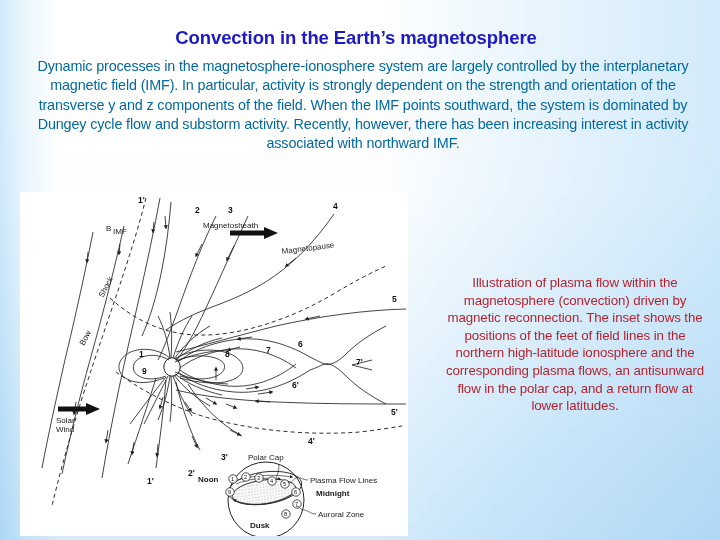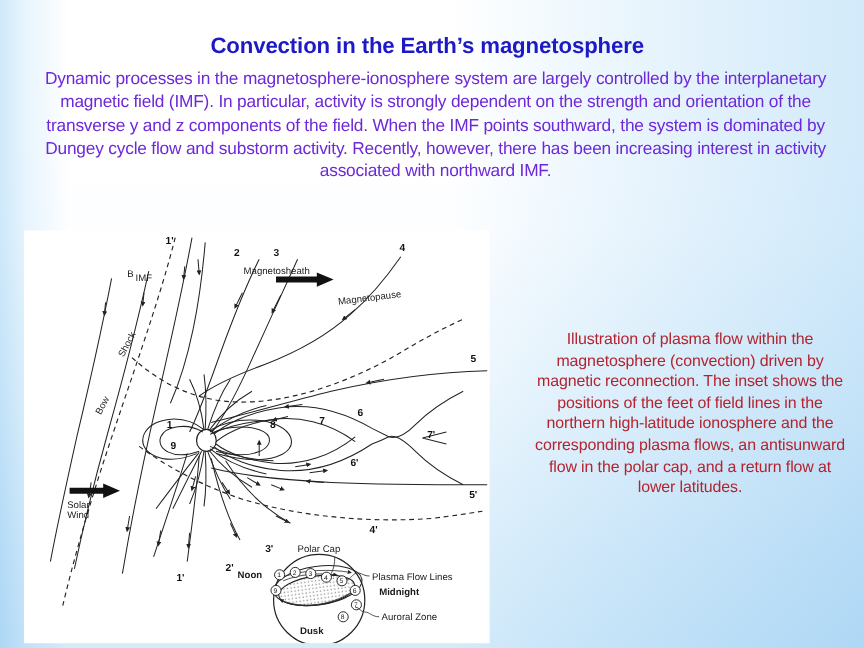--- a/index.html
+++ b/index.html
@@ -40,21 +40,21 @@
     line-height: 1.15;
     white-space: nowrap;
   }
 
   
   #body-text {
     position: absolute;
     left: 19px; top: 41px;
     width: 688px;
     font-size: 14.4px;
-    color: #6d28d9;
+    color: #0369a1;
     line-height: 19.3px;
     letter-spacing: -0.15px;
   }
 
   
   #figure-panel {
     position: absolute;
     left: 20px; top: 176px;
     width: 388px; height: 344px;
     background: #ffffff;

